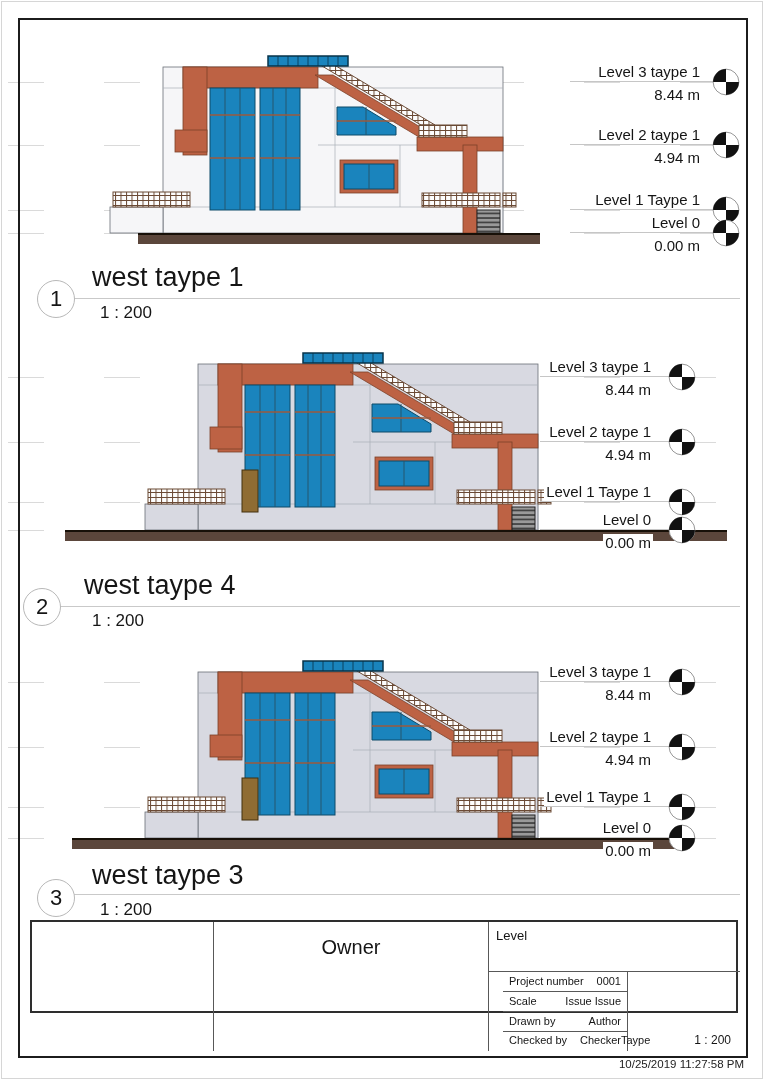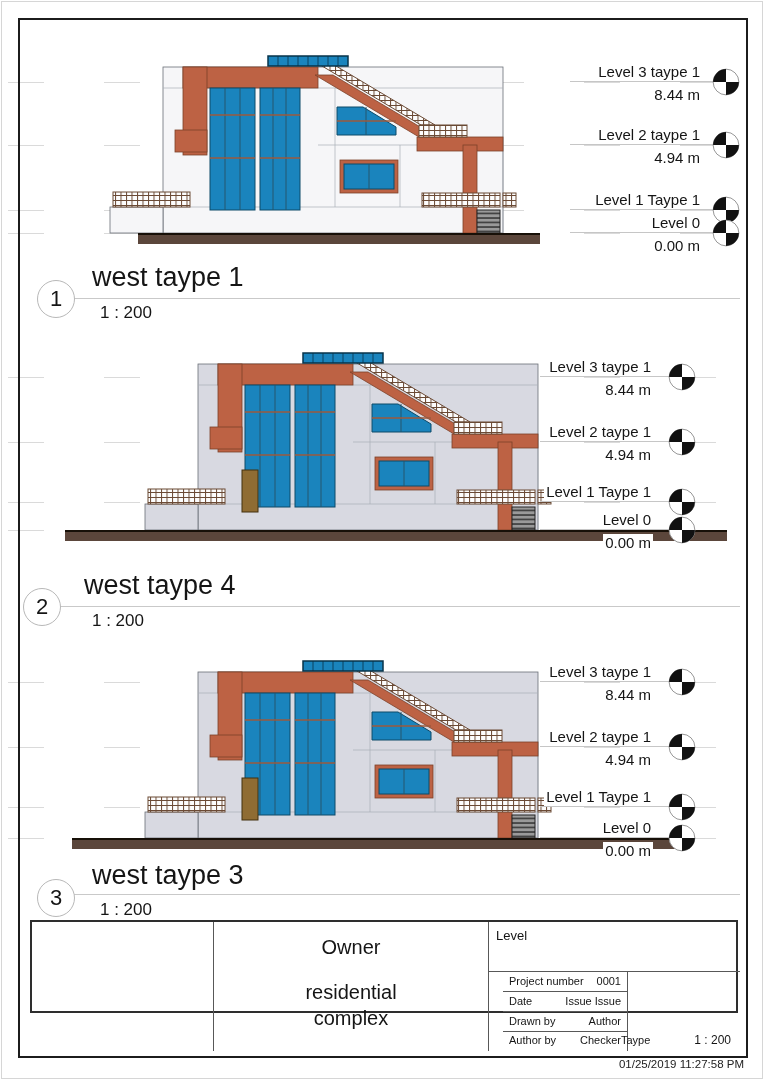--- a/index.html
+++ b/index.html
@@ -324,40 +324,39 @@
 
 <div class="vnum" style="left:37px;top:879px">3</div>
 <div class="vrule" style="left:74px;top:894px;width:666px"></div>
 <div class="vtitle" style="left:92px;top:860px">west taype 3</div>
 <div class="vscale" style="left:100px;top:900px">1 : 200</div>
 
 <div class="tb">
   <div class="cell tb-left"></div>
   <div class="cell tb-owner">
     <div class="owner">Owner</div>
-    <div class="proj">residential complex</div>
   </div>
   <div class="cell tb-right">
     <div class="cell tb-west">Level</div>
     <div class="cell tb-row" style="top:50px">
       <span class="lbl">Project number</span>
       <span class="val">0001</span>
     </div>
     <div class="cell tb-row" style="top:70px">
-      <span class="lbl">Date</span>
+      <span class="lbl">Scale</span>
       <span class="val">Issue Issue</span>
     </div>
     <div class="cell tb-row" style="top:90px">
       <span class="lbl">Drawn by</span>
       <span class="val">Author</span>
     </div>
     <div class="cell tb-row" style="top:109px;border-bottom:none">
-      <span class="lbl">Author by</span>
+      <span class="lbl">Checked by</span>
       <span class="val">Checker</span>
     </div>
     <div class="cell tb-scale">
       <span class="lbl">Taype</span>
       <span class="val">1 : 200</span>
     </div>
   </div>
 </div>
 
-<div class="timestamp">01/25/2019 11:27:58 PM</div>
+<div class="timestamp">10/25/2019 11:27:58 PM</div>
 
 </body></html>

